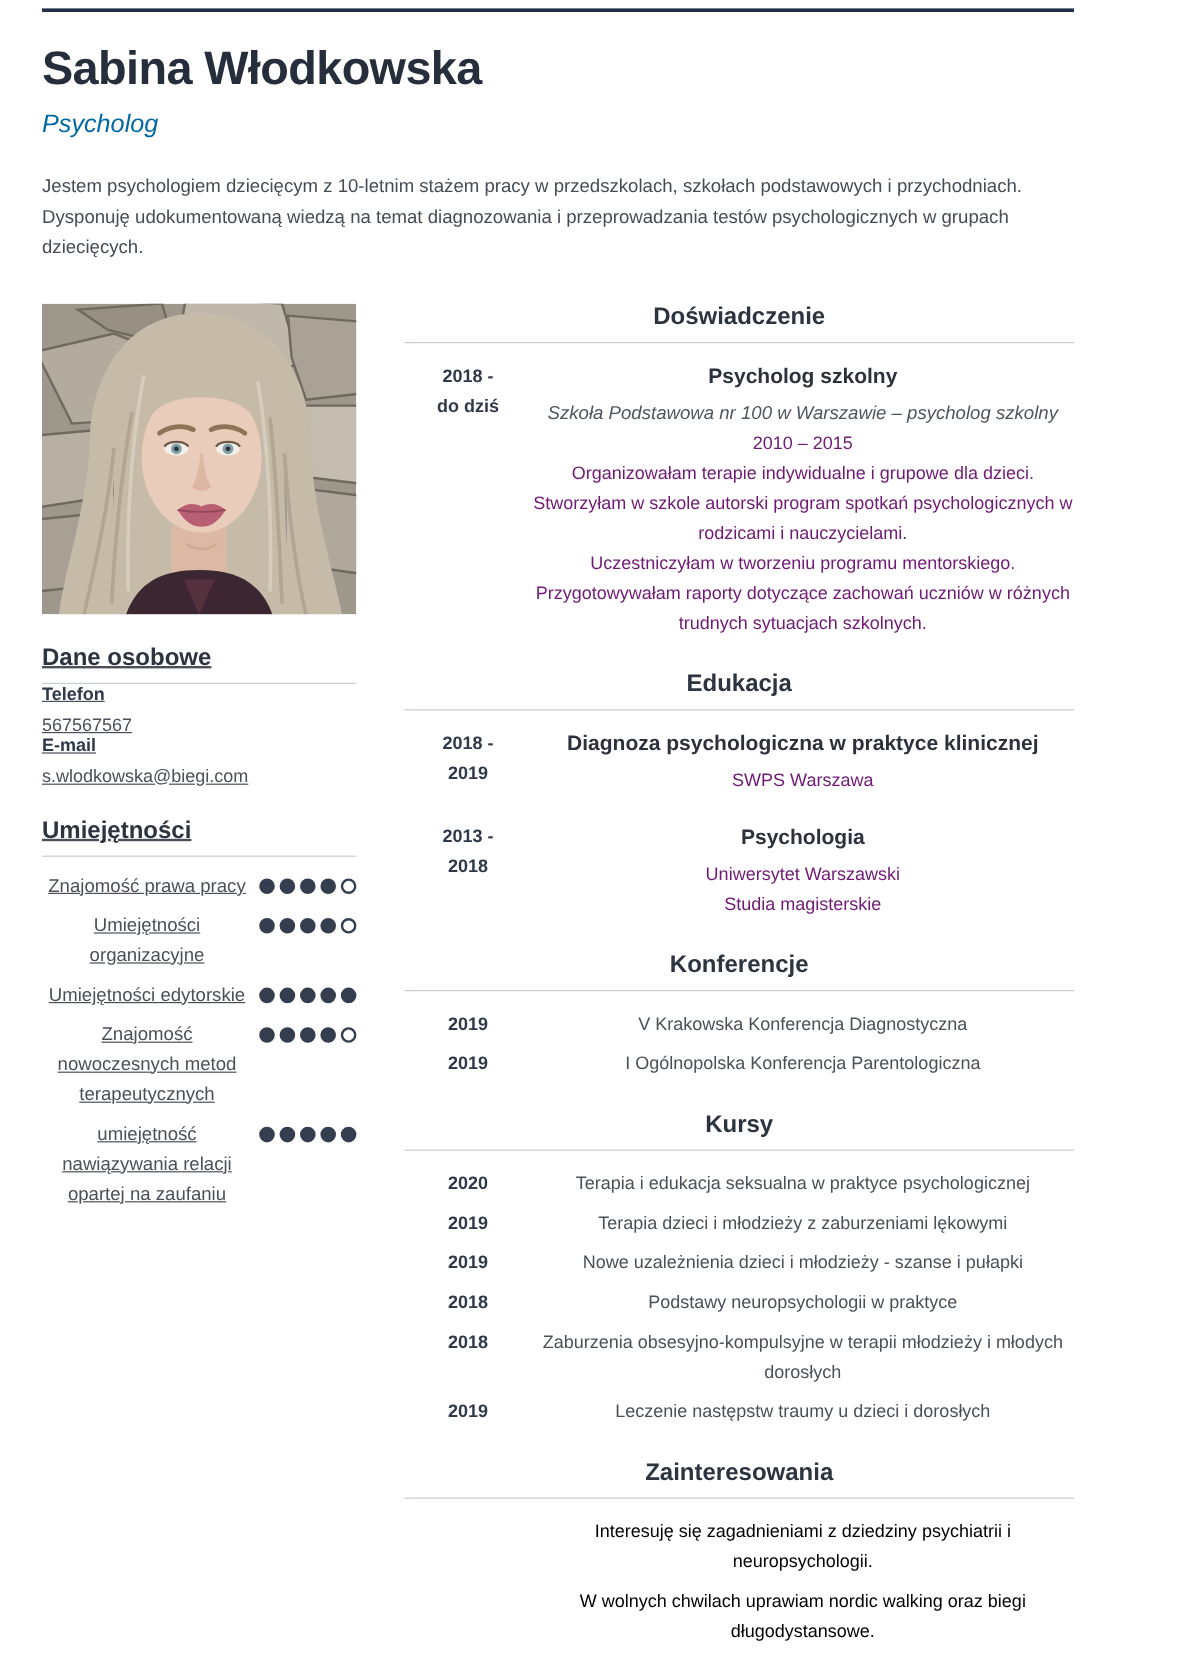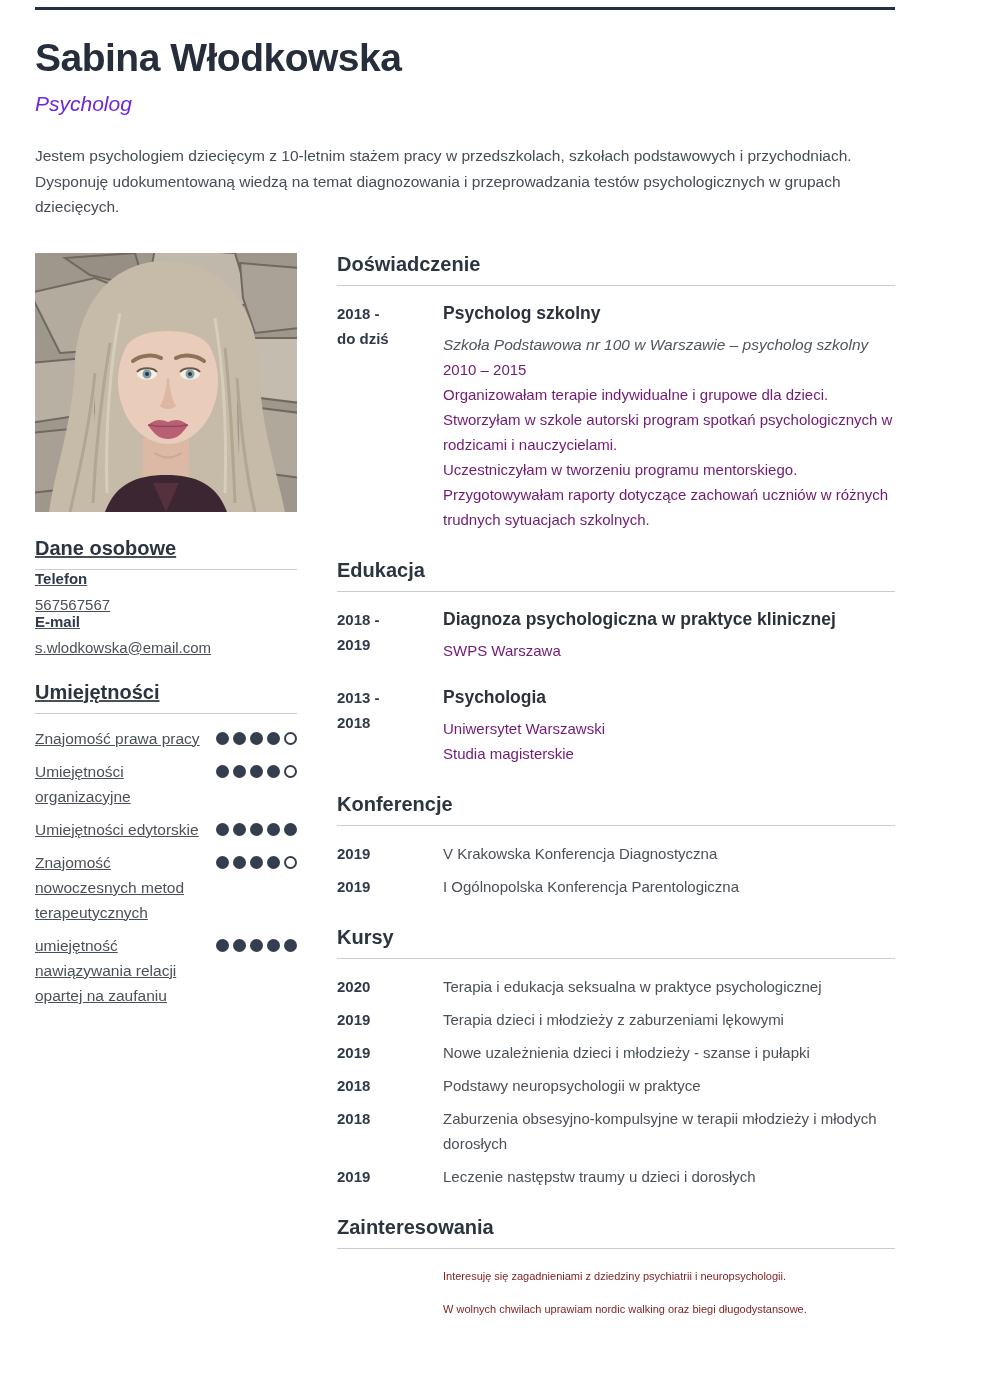--- a/index.html
+++ b/index.html
@@ -3,58 +3,58 @@
 <meta charset="utf-8">
 <style>
   * { margin:0; padding:0; box-sizing:border-box; }
   html,body { background:#ffffff; }
   body { font-family:"Liberation Sans", sans-serif; color:#4b5058; }
   .page { width:930px; height:1400px; background:#fff; padding:0 35px; overflow:hidden; position:relative; }
   .accent-line { height:3px; background:#22304a; margin-top:7px; }
 
   
   .name { font-size:39px; font-weight:bold; color:#262e3c; margin-top:26px; letter-spacing:-0.5px; }
-  .job-title { font-size:21px; font-style:italic; color:#6d28d9; margin-top:12px; }
+  .job-title { font-size:21px; font-style:italic; color:#0369a1; margin-top:12px; }
   .summary { margin-top:27px; font-size:15.5px; line-height:25.5px; color:#464c55; max-width:905px; }
 
   
   .columns { display:flex; margin-top:33px; }
   .col-left { width:262px; flex:none;text-decoration:underline; }
-  .col-right { flex:1; margin-left:40px; }
+  .col-right { flex:1; margin-left:40px;text-align:center; }
 
   h2.section-h { font-size:20px; font-weight:bold; color:#2c3440; padding-bottom:9px; border-bottom:1px solid #c9cdd2; }
 
   
   .photo-frame { width:262px; height:259px; overflow:hidden; }
   .photo-frame svg { display:block; }
   .side-section { margin-top:25px; }
   .contact-label { font-weight:bold; font-size:15px; color:#30394a; }
   .contact-value { font-size:15px; color:#4b5058; margin-top:9px; }
-  .skills { margin-top:12px; }
+  .skills { margin-top:12px;text-align:center; }
   .skill { display:flex; margin-top:8px; }
   .skill-label { flex:1; font-size:15.5px; line-height:25px; color:#4b5058; padding-right:6px; }
   .skill-dots { display:flex; gap:4px; margin-top:6px; flex:none; }
   .dot { width:13px; height:13px; border-radius:50%; border:2px solid #343e4e; background:#fff; }
   .dot.filled { background:#343e4e; }
 
   
   .main-section { margin-bottom:27px; }
   .section-body { padding-top:15px; }
   .entry { display:flex; margin-bottom:22px; }
   .entry:last-child { margin-bottom:0; }
   .entry-dates { width:106px; flex:none; font-weight:bold; font-size:15px; line-height:25px; color:#30394a; }
   .entry-body { flex:1; }
   .entry-title { font-size:17.5px; font-weight:bold; color:#2c313c; line-height:24px; margin-bottom:7px; }
   .entry-subtitle { font-style:italic; font-size:15.5px; color:#50565e; line-height:25px; }
   .entry-line { font-size:15px; color:#701a75; line-height:25px; }
   .row { display:flex; margin-bottom:8px; }
   .row:last-child { margin-bottom:0; }
   .row-year { width:106px; flex:none; font-weight:bold; font-size:15px; color:#30394a; line-height:25px; }
   .row-text { flex:1; font-size:15px; color:#4b5058; line-height:25px; }
-  .interest-p { margin-left:106px; font-size:11px; color:#7f1d1d; line-height:25px; margin-bottom:8px; }
+  .interest-p { margin-left:106px; font-size:15px; color:#000000; line-height:25px; margin-bottom:8px; }
 </style>
 </head>
 <body>
 
 <div class="page">
   <div class="accent-line"></div>
 
   <div class="name">Sabina Włodkowska</div>
   <div class="job-title">Psycholog</div>
   <p class="summary">Jestem psychologiem dziecięcym z 10-letnim stażem pracy w przedszkolach, szkołach podstawowych i przychodniach. Dysponuję udokumentowaną wiedzą na temat diagnozowania i przeprowadzania testów psychologicznych w grupach dziecięcych.</p>
@@ -112,21 +112,21 @@
       </div>
 
       <div class="side-section">
         <h2 class="section-h">Dane osobowe</h2>
         <div>
           <div class="contact-label">Telefon</div>
           <div class="contact-value">567567567</div>
         </div>
         <div>
           <div class="contact-label">E-mail</div>
-          <div class="contact-value">s.wlodkowska@email.com</div>
+          <div class="contact-value">s.wlodkowska@biegi.com</div>
         </div>
       </div>
 
       <div class="side-section">
         <h2 class="section-h">Umiejętności</h2>
         <div class="skills">
           <div class="skill">
             <div class="skill-label"> Znajomość prawa pracy</div>
             <div class="skill-dots">
                 <span class="dot filled"></span>

